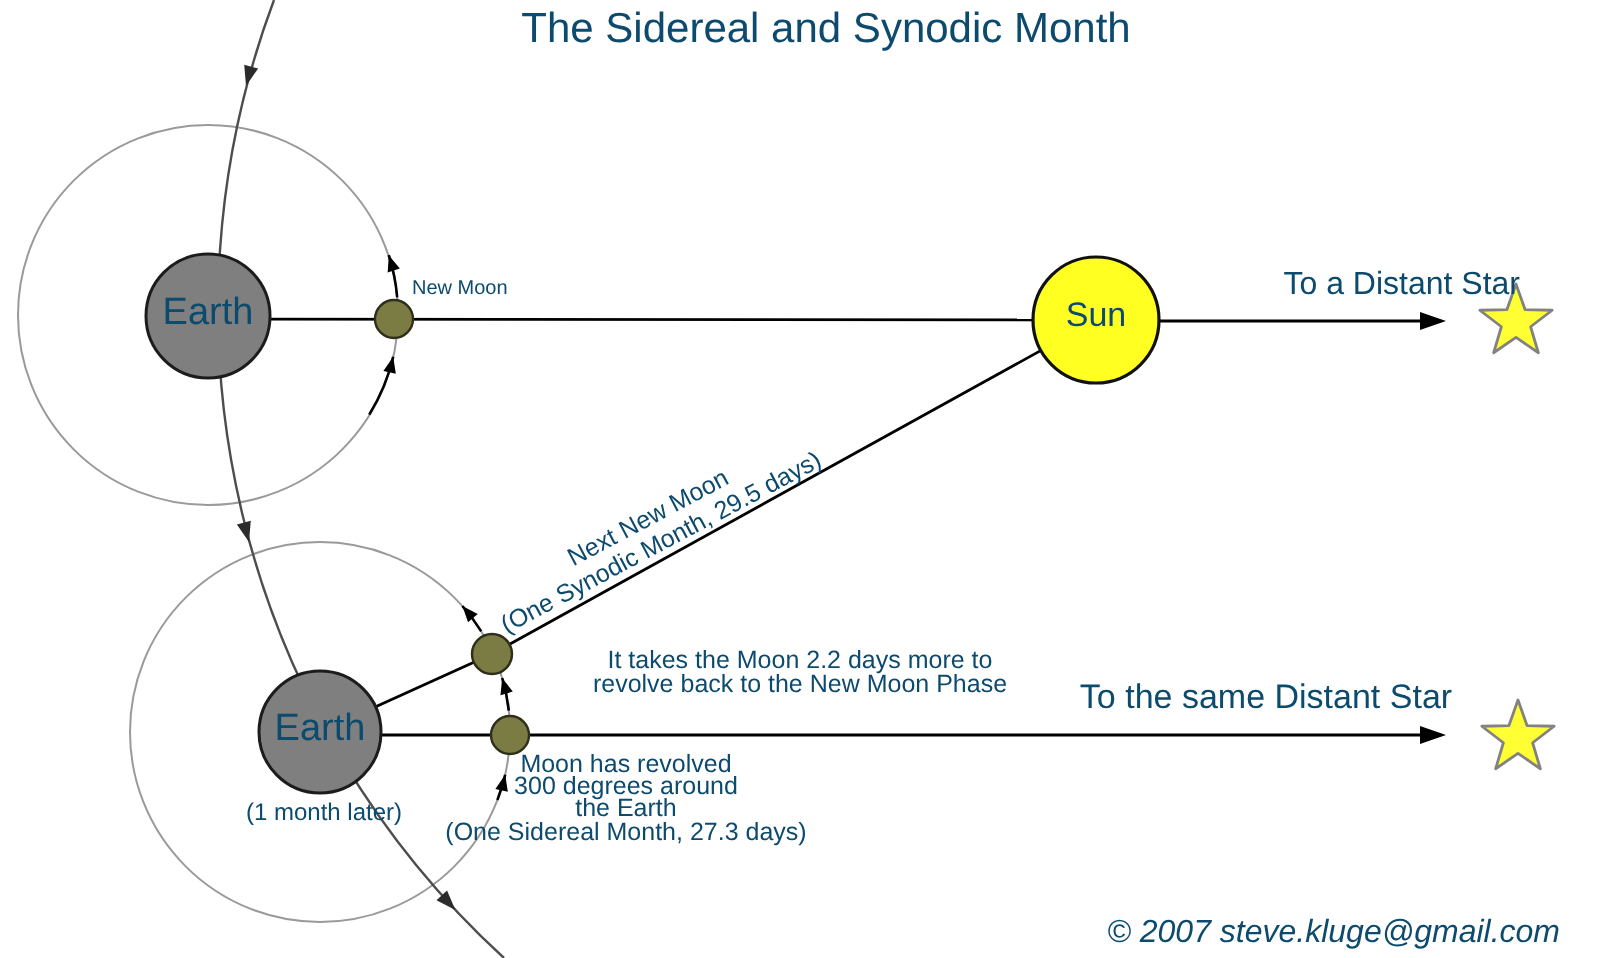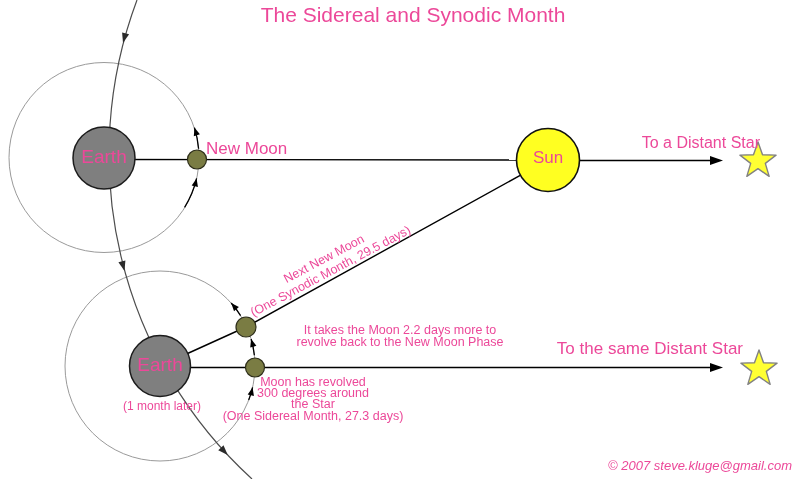--- a/index.html
+++ b/index.html
@@ -1,50 +1,50 @@
 <!DOCTYPE html>
 <html><head>
 <meta charset="utf-8">
 <style>
   html,body { margin:0; padding:0; background:#ffffff; }
   #canvas {
     position:relative; width:800px; height:479px; background:#ffffff;
-    font-family:"Liberation Sans", sans-serif; color:#ec4899; overflow:hidden;
+    font-family:"Liberation Sans", sans-serif; color:#0c4a6e; overflow:hidden;
   }
   svg { position:absolute; left:0; top:0; }
   .lbl { position:absolute; white-space:nowrap; }
   .center { text-align:center; white-space:normal; }
 
   .orbit { fill:none; stroke:#9a9a9a; stroke-width:1; }
   .epath { fill:none; stroke:#4d4d4d; stroke-width:1.2; }
   .bline { fill:none; stroke:#000000; stroke-width:1.4; }
   .marc  { fill:none; stroke:#000000; stroke-width:1.3; }
   .ah    { fill:#000000; stroke:none; }
   .ah-path { fill:#2b2b2b; stroke:none; }
   .earth { stroke:#1c1c1c; stroke-width:1.5; }
   .moon  { stroke:#2e2e1a; stroke-width:1.2; }
   .sun   { stroke:#111111; stroke-width:1.6; }
   .star  { stroke-width:1.4; stroke-linejoin:round; }
 
   .title { top:3px; left:13px; width:800px; text-align:center; font-size:21px; }
   .earth-top-lbl    { left:54px;  top:146px; width:100px; text-align:center; font-size:19px; }
   .earth-bottom-lbl { left:110px; top:354px; width:100px; text-align:center; font-size:19px; }
-  .new-moon-lbl     { left:206px; top:139px; font-size:17px; }
+  .new-moon-lbl     { left:206px; top:139px; font-size:10px; }
   .sun-lbl          { left:513px; top:148px; width:70px; text-align:center; font-size:17px; }
   .star-top-lbl     { left:560px; top:134px; width:200px; text-align:right; font-size:16px; }
-  .star-bottom-lbl  { left:523px; top:339px; width:220px; text-align:right; font-size:17px; }
+  .star-bottom-lbl  { left:523px; top:339px; width:220px; text-align:center; font-size:17px; }
   .month-later-lbl  { left:92px;  top:399px; width:140px; text-align:center; font-size:12px; }
   .synodic-lbl {
     left:205px; top:252px; width:245px; text-align:center;
     font-size:12.5px; line-height:13.5px;
     transform:rotate(-28deg); transform-origin:center center;
   }
   .lag-lbl      { left:250px; top:325px; width:220px; text-align:center; font-size:12.5px; line-height:11.7px;margin-left:40px; }
   .sidereal-lbl { left:213px; top:377px; width:200px; text-align:center; font-size:12.5px; line-height:11.2px; }
-  .copyright    { right:8px; top:458px; font-size:13px; font-style:italic; }
+  .copyright    { right:20px; top:458px; font-size:16px; font-style:italic; }
 </style>
 </head>
 <body>
 
 <div id="canvas">
 
   <svg width="800" height="479" viewBox="0 0 800 479">
 
     <circle class="orbit" cx="104" cy="157.5" r="95"></circle>
     <circle class="orbit" cx="160" cy="366" r="95"></circle>
@@ -104,21 +104,21 @@
   </div>
 
   <div class="lbl lag-lbl center">
     <div>It takes the Moon 2.2 days more to</div>
     <div>revolve back to the New Moon Phase</div>
   </div>
 
   <div class="lbl sidereal-lbl center">
     <div>Moon has revolved</div>
     <div>300 degrees around</div>
-    <div>the Star</div>
+    <div>the Earth</div>
     <div>(One Sidereal Month, 27.3 days)</div>
   </div>
 
   <div class="lbl star-bottom-lbl">To the same Distant Star</div>
 
   <div class="lbl copyright">© 2007  steve.kluge@gmail.com</div>
 
 </div>
 
 </body></html>

